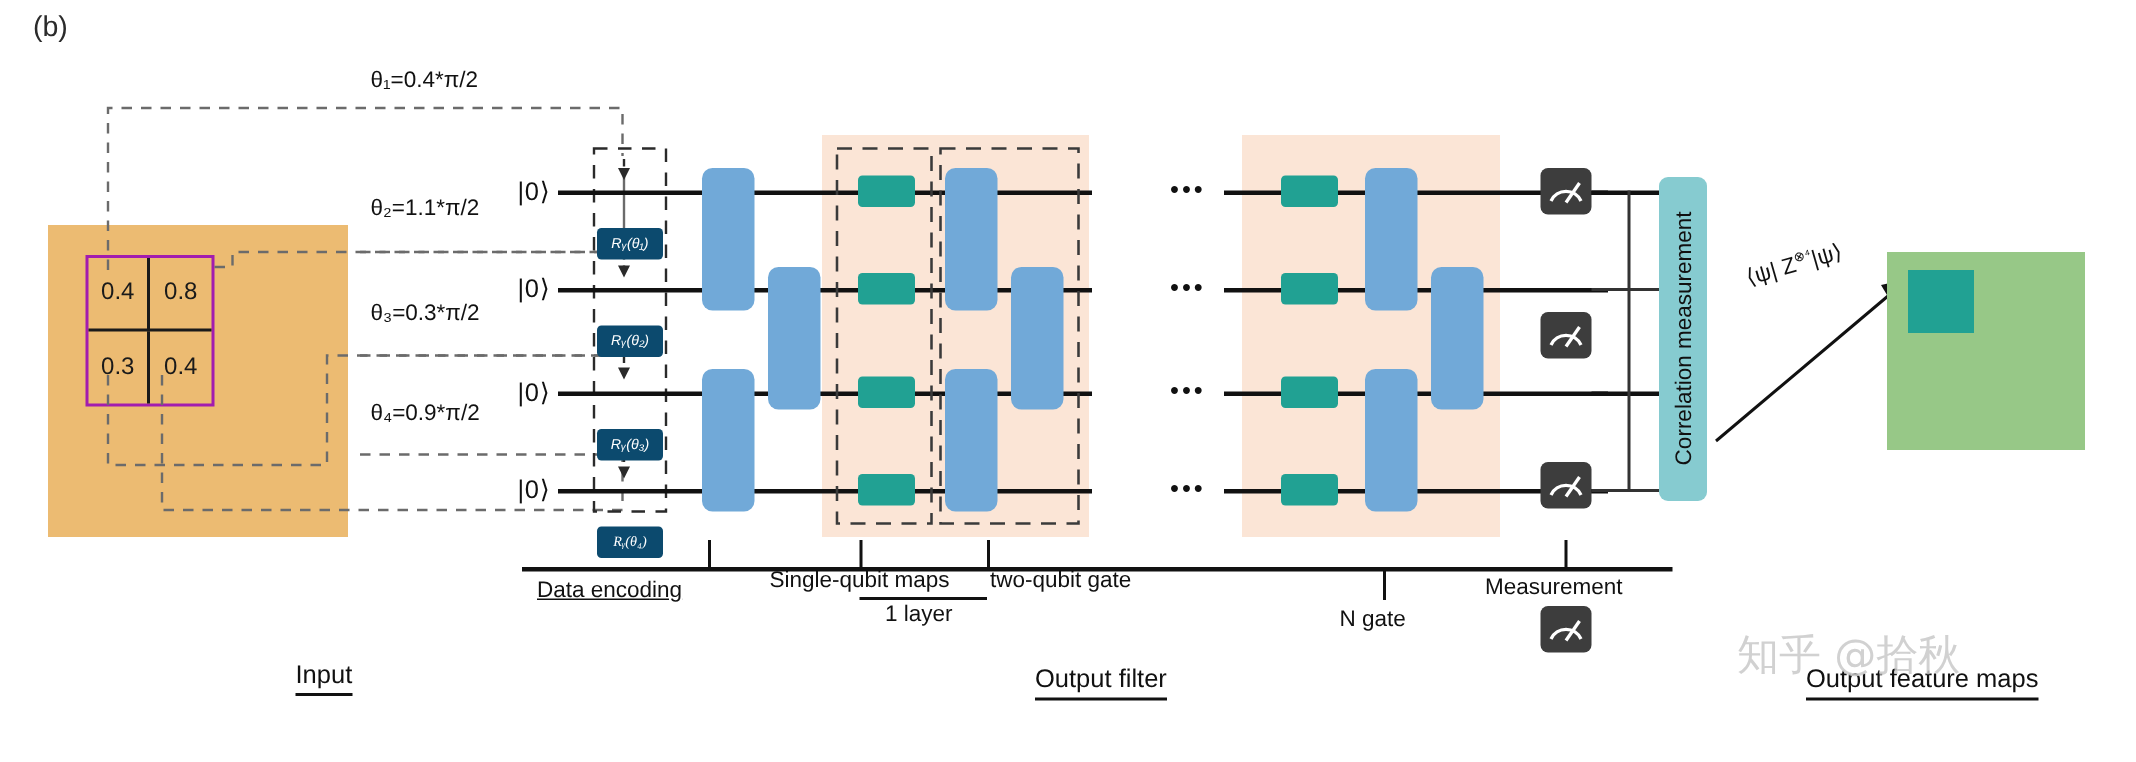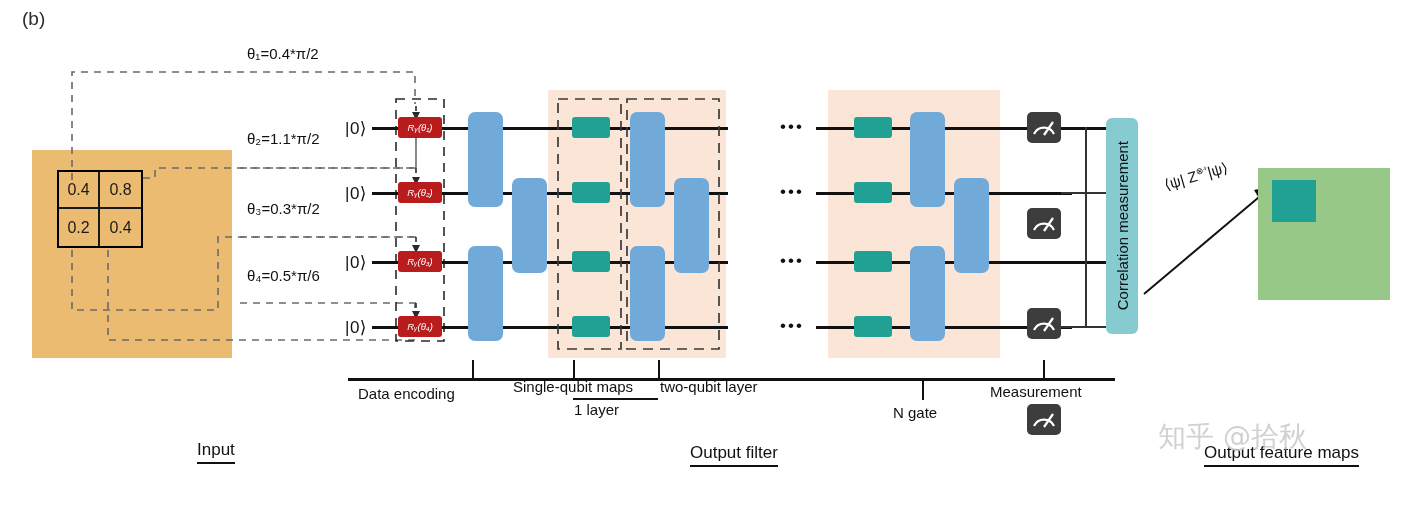--- a/index.html
+++ b/index.html
@@ -6,38 +6,38 @@
   body{width:1424px;height:508px;position:relative;overflow:hidden;
        font-family:"Liberation Sans","DejaVu Sans",sans-serif;color:#1a1a1a;}
   .abs{position:absolute;}
   .nosel{user-select:none;}
 
   
   #panel-letter{left:22px;top:8px;font-size:19px;color:#2b2b2b;}
 
   
   #input-patch{left:32px;top:150px;width:200px;height:208px;background:#ecbb72;}
-  #input-matrix{left:57px;top:170px;width:86px;height:78px;
-      border:2px solid #000000;box-sizing:border-box;display:grid;
+  #input-matrix{left:57px;top:170px;width:86px;height:101px;
+      border:2px solid #a21caf;box-sizing:border-box;display:grid;
       grid-template-columns:1fr 1fr;grid-template-rows:1fr 1fr;}
   #input-matrix .cell{display:flex;align-items:center;justify-content:center;
       font-size:16px;color:#1a1a1a;box-sizing:border-box;}
   #input-matrix .cell.b-r{border-right:2px solid #1a1a1a;}
   #input-matrix .cell.b-b{border-bottom:2px solid #1a1a1a;}
 
   
   .theta-label{font-size:15px;white-space:nowrap;color:#111;}
 
   
   .ket{font-size:17px;color:#111;letter-spacing:.5px;}
 
   
-  .rgate{background:#b91c1c;color:#fff;border-radius:3px;
+  .rgate{background:#0c4a6e;color:#fff;border-radius:3px;
       display:flex;align-items:center;justify-content:center;
-      font-size:9.5px;font-style:italic;white-space:nowrap;}
+      font-size:9.5px;font-style:italic;white-space:nowrap;margin-top:35px;}
 
   
   .peach{background:#fbe5d6;}
 
   
   .gblue{background:#71a9d8;border-radius:7px;}
   .gteal{background:#21a193;border-radius:3px;}
 
   
   .wire{background:#111;height:3px;}
@@ -81,21 +81,21 @@
 </head>
 <body>
 
 <div class="abs nosel" id="panel-letter">(b)</div>
 
 <div class="abs" id="input-patch"></div>
 
 <div class="abs" id="input-matrix">
   <div class="cell b-r b-b">0.4</div>
   <div class="cell b-b">0.8</div>
-  <div class="cell b-r">0.2</div>
+  <div class="cell b-r">0.3</div>
   <div class="cell">0.4</div>
 </div>
 
 <svg class="abs nosel" style="left:0;top:0;width:1424px;height:508px;pointer-events:none;">
   <g fill="none" stroke="#6b6b6b" stroke-width="1.6" stroke-dasharray="7,6">
 
     <path d="M72,180 L72,72 L415,72 L415,104"></path>
 
     <path d="M143,178 L155,178 L155,168 L416,168"></path>
     <path d="M416,168 L416,112 L416,112" stroke-dasharray="0"></path>
@@ -125,39 +125,39 @@
   </g>
 
   <g fill="none" stroke="#2a2a2a" stroke-width="1.6" stroke-dasharray="9,7">
     <path d="M396,99 L444,99 L444,341 L396,341 Z"></path>
   </g>
 </svg>
 
 <div class="abs theta-label nosel" style="left:247px;top:45px;">θ₁=0.4*π/2</div>
 <div class="abs theta-label nosel" style="left:247px;top:130px;">θ₂=1.1*π/2</div>
 <div class="abs theta-label nosel" style="left:247px;top:200px;">θ₃=0.3*π/2</div>
-<div class="abs theta-label nosel" style="left:247px;top:267px;">θ₄=0.5*π/6</div>
+<div class="abs theta-label nosel" style="left:247px;top:267px;">θ₄=0.9*π/2</div>
 
 <div class="abs peach" style="left:548px;top:90px;width:178px;height:268px;"></div>
 <div class="abs peach" style="left:828px;top:90px;width:172px;height:268px;"></div>
 
 <div class="abs ket nosel" style="left:345px;top:118px;">|0⟩</div>
 <div class="abs ket nosel" style="left:345px;top:183px;">|0⟩</div>
 <div class="abs ket nosel" style="left:345px;top:252px;">|0⟩</div>
 <div class="abs ket nosel" style="left:345px;top:317px;">|0⟩</div>
 
 <div class="abs wire" style="left:372px;top:127px;width:356px;"></div>
 <div class="abs wire" style="left:372px;top:192px;width:356px;"></div>
 <div class="abs wire" style="left:372px;top:261px;width:356px;"></div>
 <div class="abs wire" style="left:372px;top:326px;width:356px;"></div>
 
 <div class="abs rgate" style="left:398px;top:117px;width:44px;height:21px;">Rᵧ(θ₁)</div>
 <div class="abs rgate" style="left:398px;top:182px;width:44px;height:21px;">Rᵧ(θ₂)</div>
 <div class="abs rgate" style="left:398px;top:251px;width:44px;height:21px;">Rᵧ(θ₃)</div>
-<div class="abs rgate" style="left:398px;top:316px;width:44px;height:21px;">Rᵧ(θ₄)</div>
+<div class="abs rgate" style="left:398px;top:316px;width:44px;height:21px;font-family:Liberation Serif, serif;">Rᵧ(θ₄)</div>
 
 <div class="abs gblue" style="left:468px;top:112px;width:35px;height:95px;"></div>
 <div class="abs gblue" style="left:468px;top:246px;width:35px;height:95px;"></div>
 <div class="abs gblue" style="left:512px;top:178px;width:35px;height:95px;"></div>
 
 <svg class="abs nosel" style="left:548px;top:90px;width:178px;height:268px;pointer-events:none;">
   <g fill="none" stroke="#3a3a3a" stroke-width="1.7" stroke-dasharray="10,7">
     <rect x="10" y="9" width="63" height="250"></rect>
     <rect x="79" y="9" width="92" height="250"></rect>
   </g>
@@ -235,25 +235,25 @@
 <div class="abs" id="output-map"></div>
 <div class="abs" id="output-map-cell"></div>
 
 <div class="abs rule" style="left:348px;top:378px;width:767px;"></div>
 <div class="abs tick" style="left:472px;top:360px;height:19px;"></div>
 <div class="abs tick" style="left:573px;top:360px;height:19px;"></div>
 <div class="abs tick" style="left:658px;top:360px;height:19px;"></div>
 <div class="abs tick" style="left:922px;top:378px;height:22px;"></div>
 <div class="abs tick" style="left:1043px;top:360px;height:19px;"></div>
 
-<div class="abs sec-label nosel" style="left:358px;top:385px;">Data encoding</div>
+<div class="abs sec-label nosel" style="left:358px;top:385px;text-decoration:underline;">Data encoding</div>
 <div class="abs sec-label nosel" style="left:513px;top:378px;">Single-qubit maps</div>
-<div class="abs sec-label nosel" style="left:660px;top:378px;">two-qubit layer</div>
+<div class="abs sec-label nosel" style="left:660px;top:378px;">two-qubit gate</div>
 <div class="abs underline-thin" style="left:573px;top:398px;width:85px;"></div>
-<div class="abs sec-label nosel" style="left:574px;top:401px;">1 layer</div>
+<div class="abs sec-label nosel" style="left:590px;top:401px;">1 layer</div>
 <div class="abs sec-label nosel" style="left:893px;top:404px;">N gate</div>
 <div class="abs sec-label nosel" style="left:990px;top:383px;">Measurement</div>
 
 <div class="abs big-label ul nosel" style="left:197px;top:440px;">Input</div>
 <div class="abs big-label ul nosel" style="left:690px;top:443px;">Output filter</div>
 <div class="abs big-label ul nosel" style="left:1204px;top:443px;">Output feature maps</div>
 
 <div class="abs nosel" id="watermark">知乎 @拾秋</div>
 
 </body></html>

